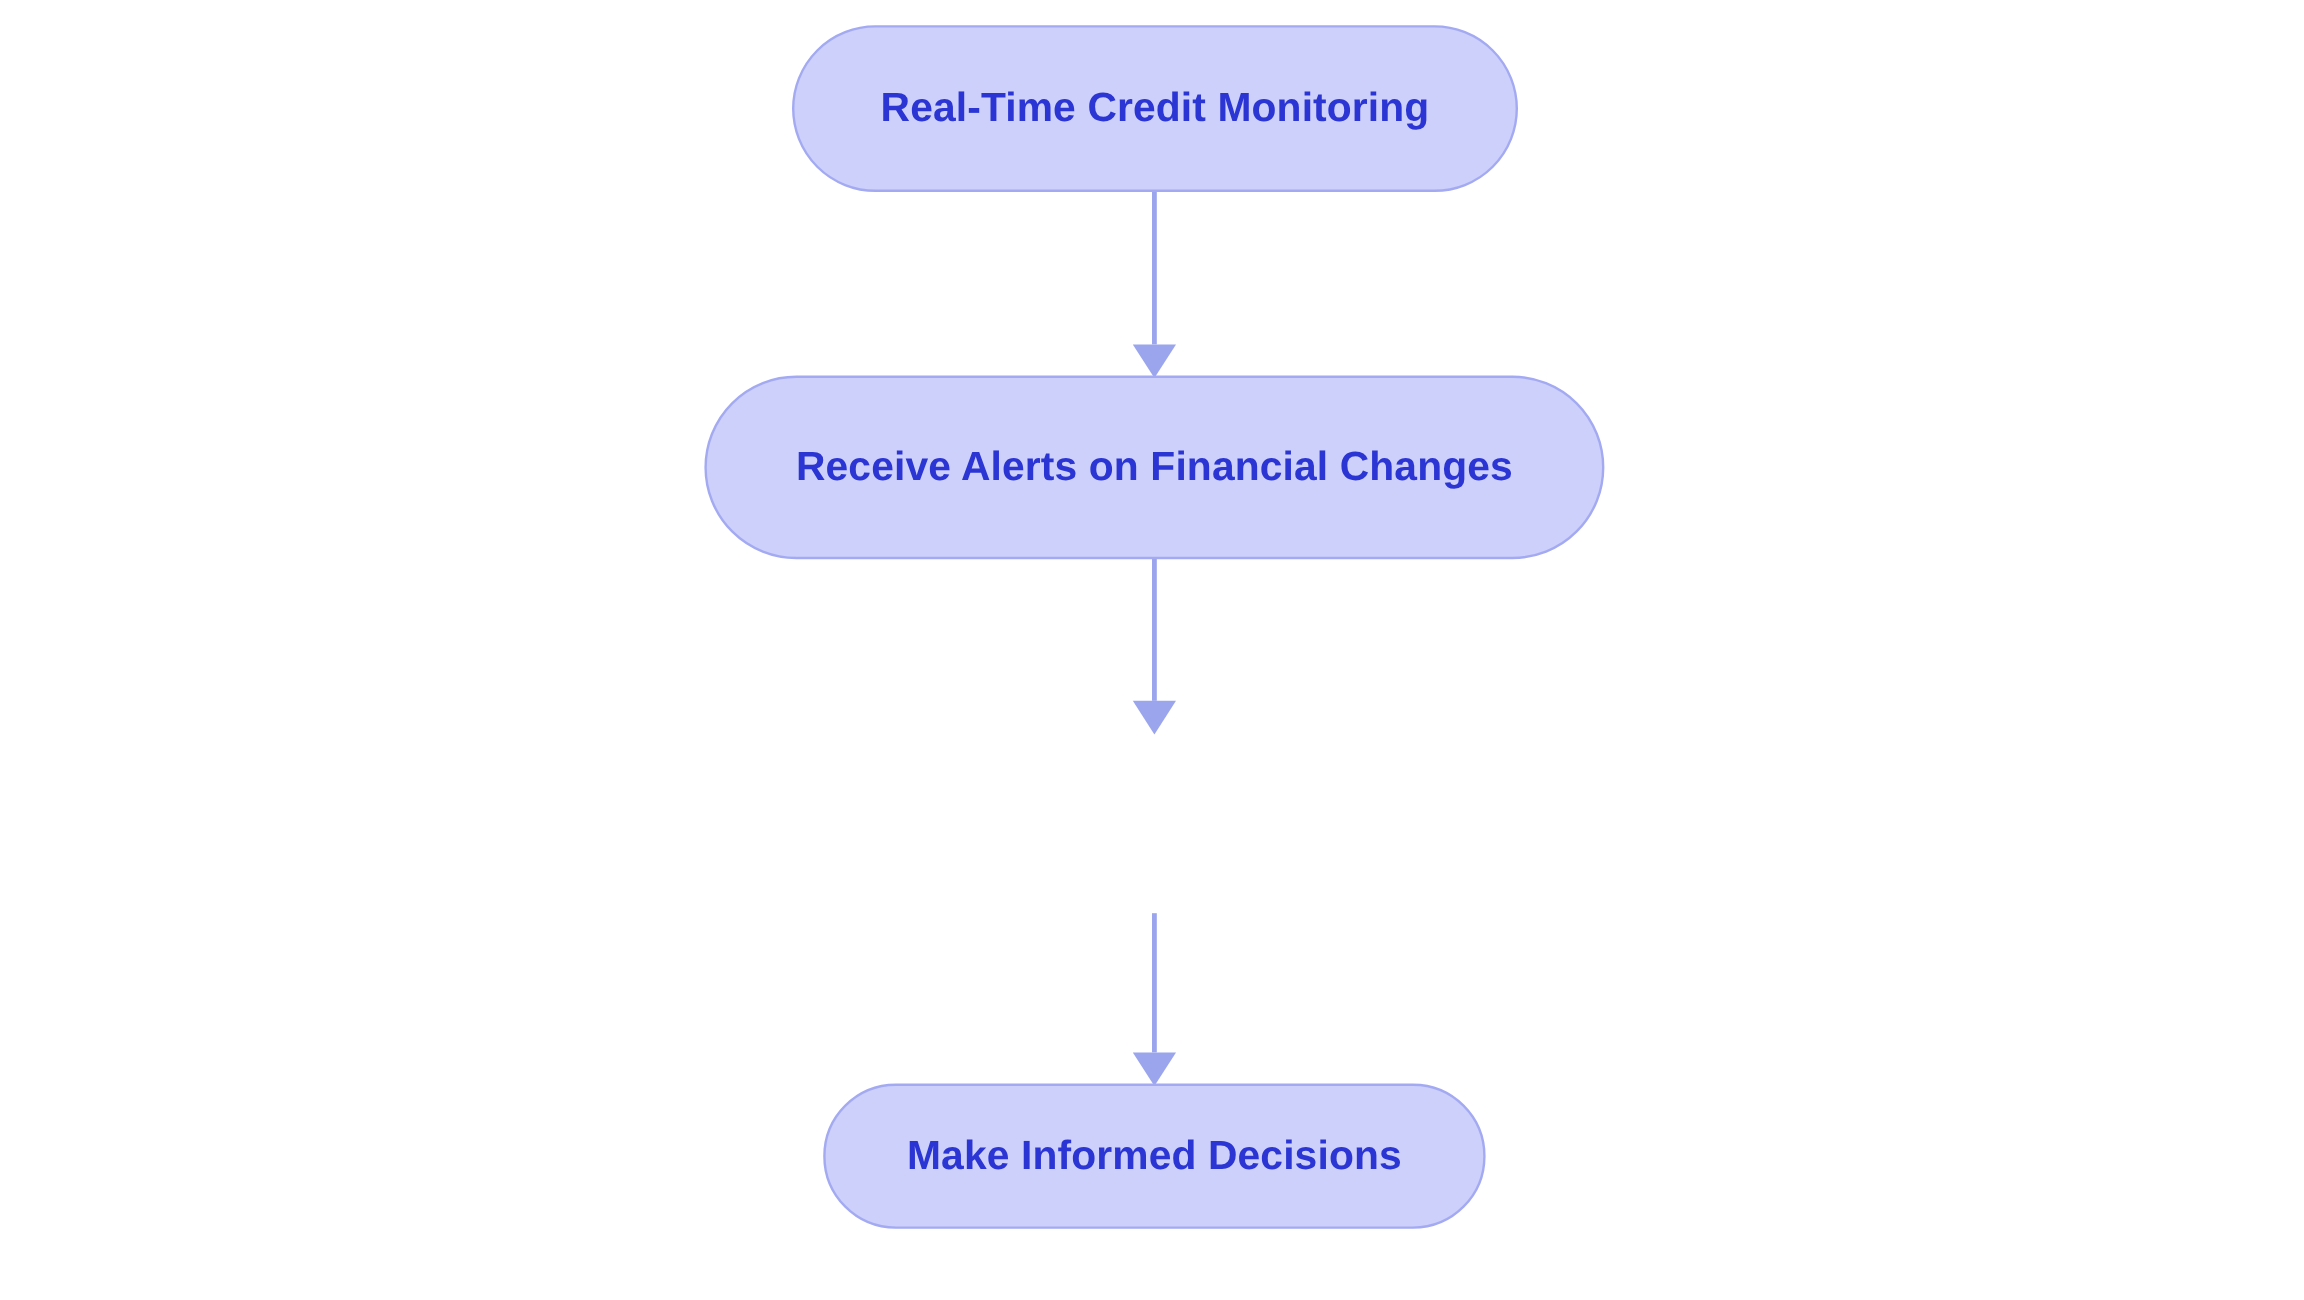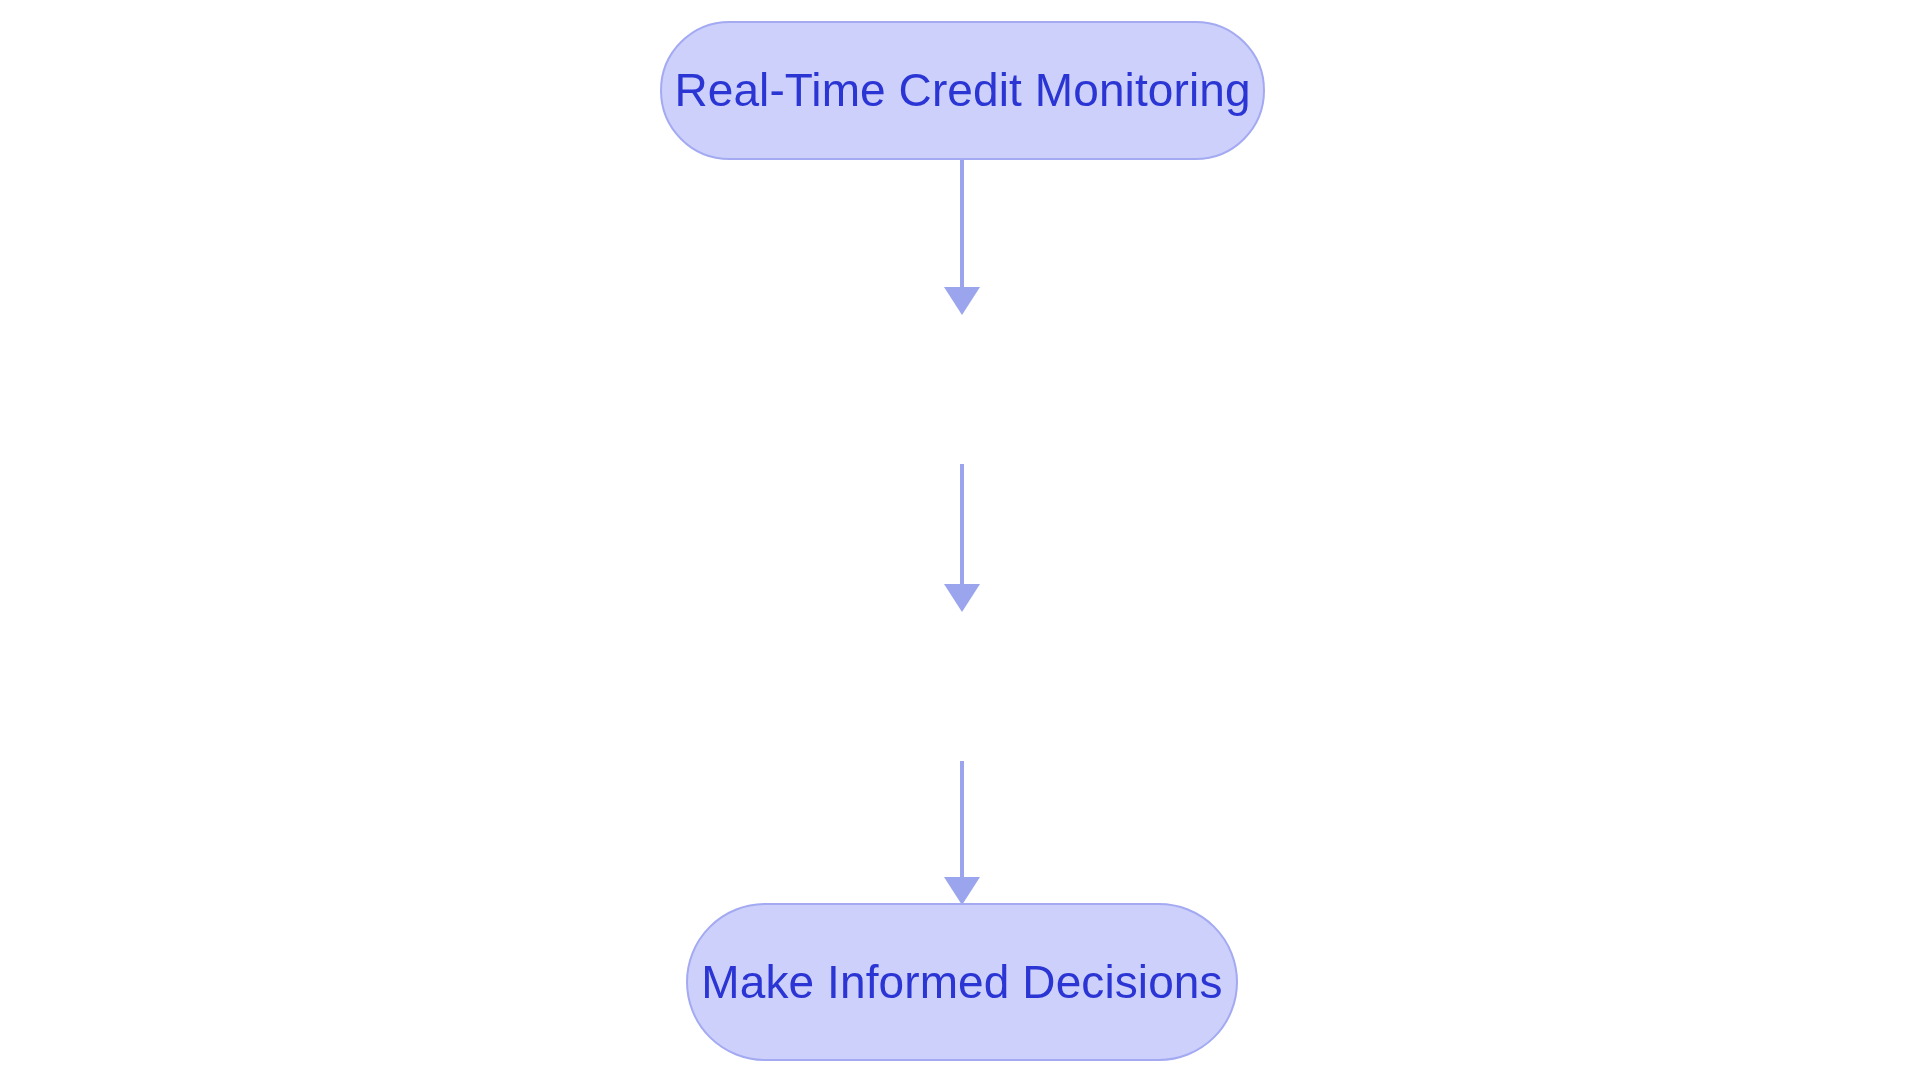--- a/index.html
+++ b/index.html
@@ -30,34 +30,34 @@
     align-items: center;
     justify-content: center;
     background: #ccd0fb;
     border: 2px solid #a3aaf2;
     border-radius: 999px;
     z-index: 2;
   }
   .node-label {
     color: #2b35d4;
     font-family: "Liberation Sans", "DejaVu Sans", sans-serif;
-    font-size: 46px;
-    font-weight: 400;
+    font-size: 34px;
+    font-weight: 700;
     line-height: 1.15;
     letter-spacing: 0.1px;
     white-space: nowrap;
     text-align: center;
     user-select: none;
   }
 
   
   #node-0 { left: 660px; top: 21px;  width: 605px; height: 139px; }
   #node-1 { left: 587px; top: 313px; width: 750px; height: 153px; }
   #node-2 { left: 645px; top: 610px; width: 635px; height: 153px; }
-  #node-3 { left: 686px; top: 903px; width: 552px; height: 158px; }
+  #node-3 { left: 686px; top: 903px; width: 552px; height: 121px; }
 
   
   .edge {
     position: absolute;
     z-index: 1;
   }
   .edge-stem {
     position: absolute;
     left: 50%;
     top: 0;
@@ -92,20 +92,23 @@
 
   <div class="node" id="node-0">
     <span class="node-label">Real-Time Credit Monitoring</span>
   </div>
 
   <div class="edge" id="edge-0">
     <div class="edge-stem"></div>
     <div class="edge-head"></div>
   </div>
 
+  <div class="node" id="node-1">
+    <span class="node-label">Receive Alerts on Financial Changes</span>
+  </div>
 
   <div class="edge" id="edge-1">
     <div class="edge-stem"></div>
     <div class="edge-head"></div>
   </div>
 
 
   <div class="edge" id="edge-2">
     <div class="edge-stem"></div>
     <div class="edge-head"></div>

